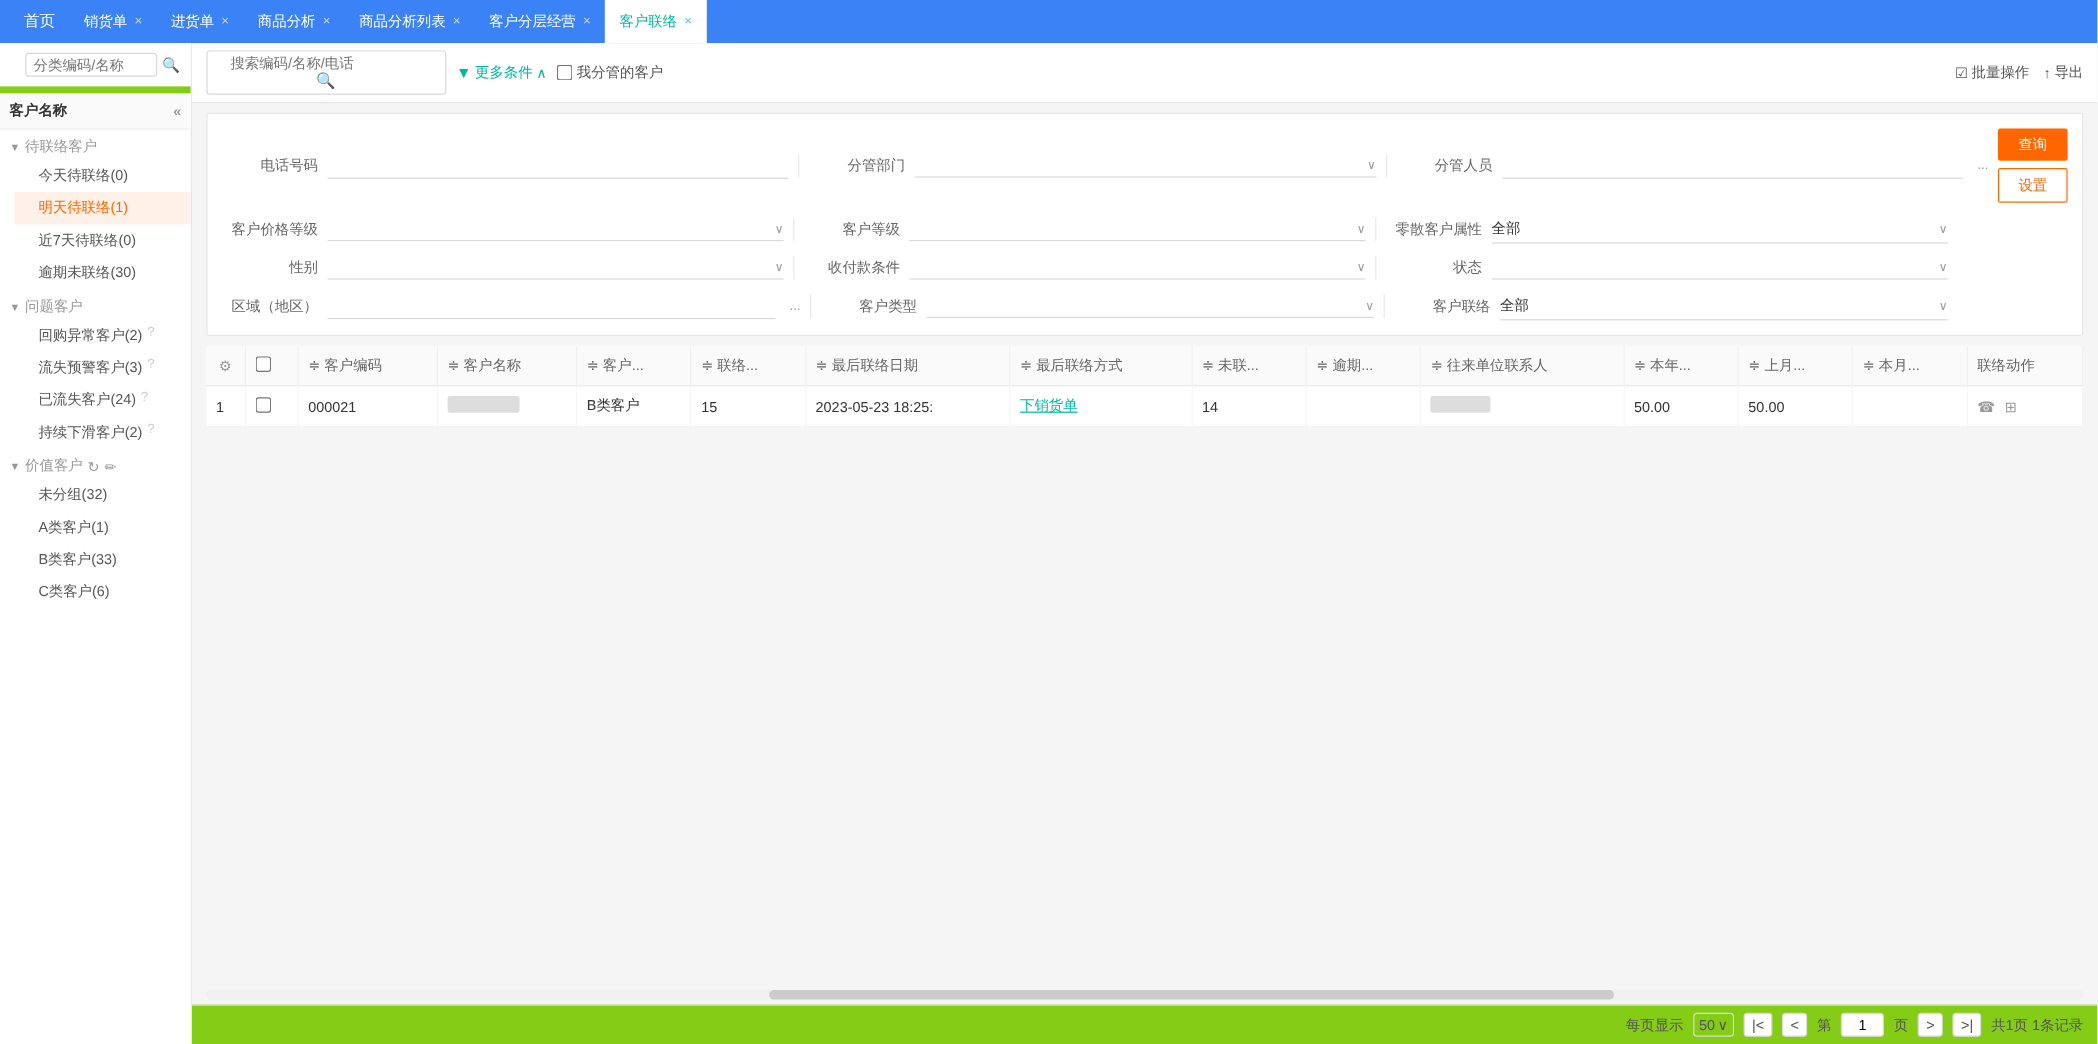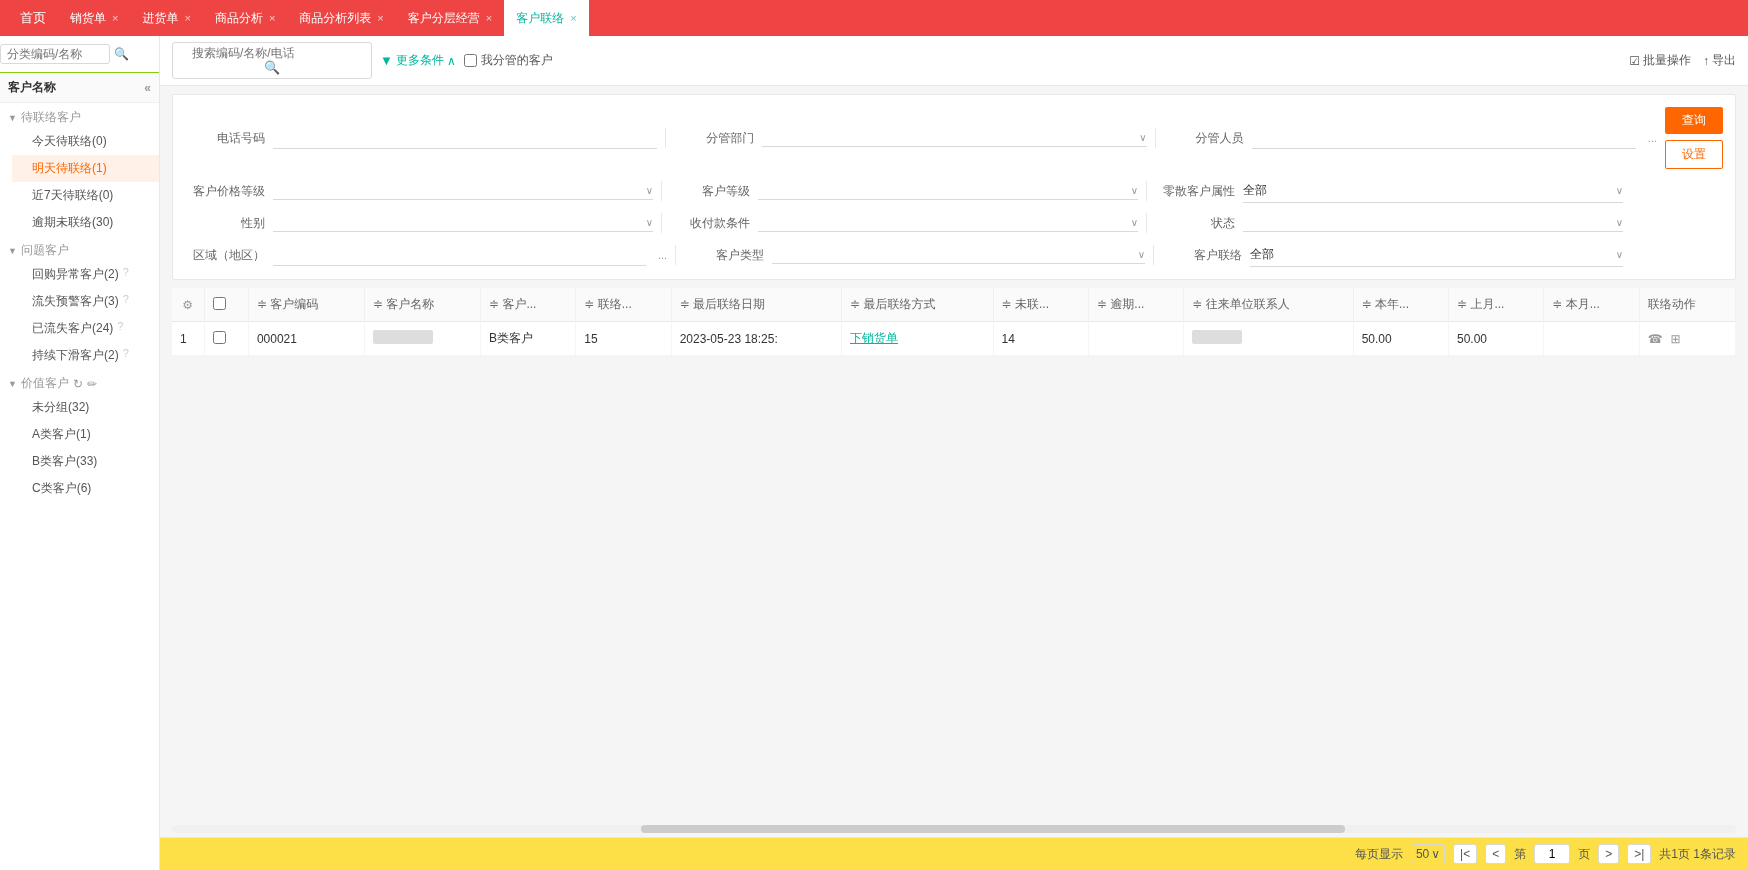--- a/index.html
+++ b/index.html
@@ -1,20 +1,20 @@
 <!DOCTYPE html>
 <html><head>
   <meta charset="utf-8">
   <style>
     * { box-sizing: border-box; margin: 0; padding: 0; font-family: "Microsoft YaHei", "PingFang SC", Arial, sans-serif; font-size: 12px; }
     body { background: #f5f5f5; overflow: hidden; }
 
     
     .top-nav {
-      background: #ef4444;
+      background: #3b82f6;
       height: 36px;
       display: flex;
       align-items: center;
       padding: 0 8px;
     }
     .nav-item {
       color: #fff;
       padding: 0 12px;
       height: 36px;
       display: flex;
@@ -37,22 +37,22 @@
     .sidebar {
       width: 160px;
       background: #fff;
       border-right: 1px solid #e8e8e8;
       overflow-y: auto;
       flex-shrink: 0;
     }
     .sidebar-search {
       display: flex;
       align-items: center;
-      padding: 8px 0;
-      border-bottom: 1px solid #84cc16;
+      padding: 8px 21px;
+      border-bottom: 6px solid #84cc16;
     }
     .sidebar-search input {
       border: 1px solid #d9d9d9;
       border-radius: 3px;
       padding: 2px 6px;
       font-size: 12px;
       width: 110px;
       outline: none;
     }
     .sidebar-search .search-icon { color: #999; margin-left: 4px; cursor: pointer; }
@@ -278,21 +278,21 @@
       color: #333;
       border-right: 1px solid #f5f5f5;
       white-space: nowrap;
     }
     .link-text { color: #00b8a0; cursor: pointer; text-decoration: underline; }
     .action-icons { display: flex; gap: 8px; color: #999; cursor: pointer; }
     .col-settings { width: 32px; text-align: center; color: #999; cursor: pointer; }
 
     
     .pagination-bar {
-      background: #fde047;
+      background: #84cc16;
       border-top: 1px solid #e8e8e8;
       padding: 6px 12px;
       display: flex;
       align-items: center;
       justify-content: flex-end;
       gap: 8px;
       font-size: 12px;
       color: #555;
     }
     .page-size-select {

